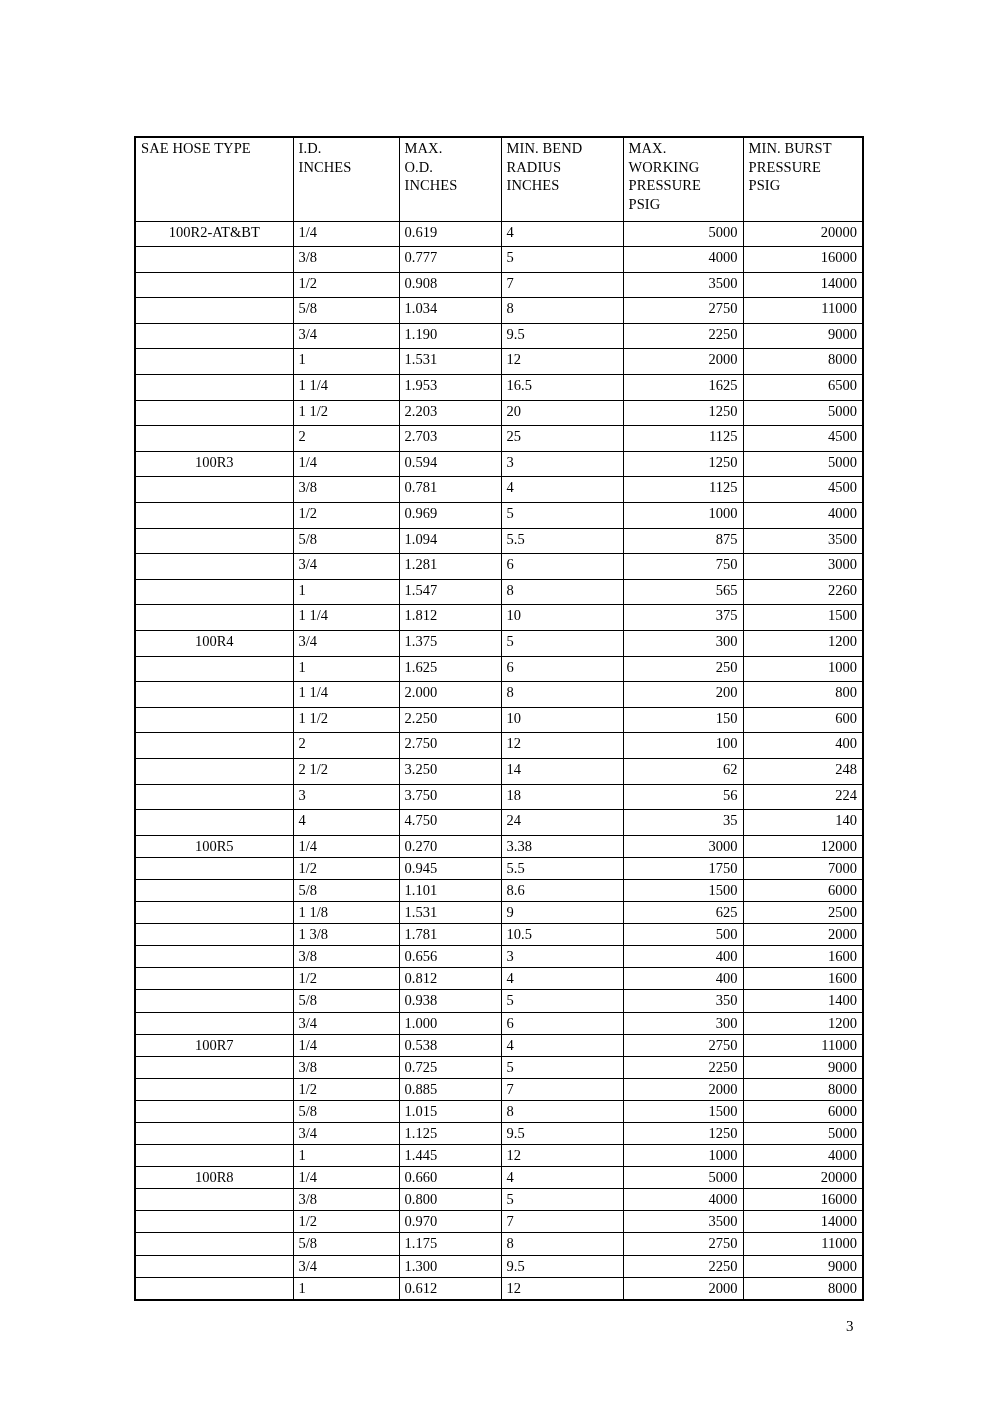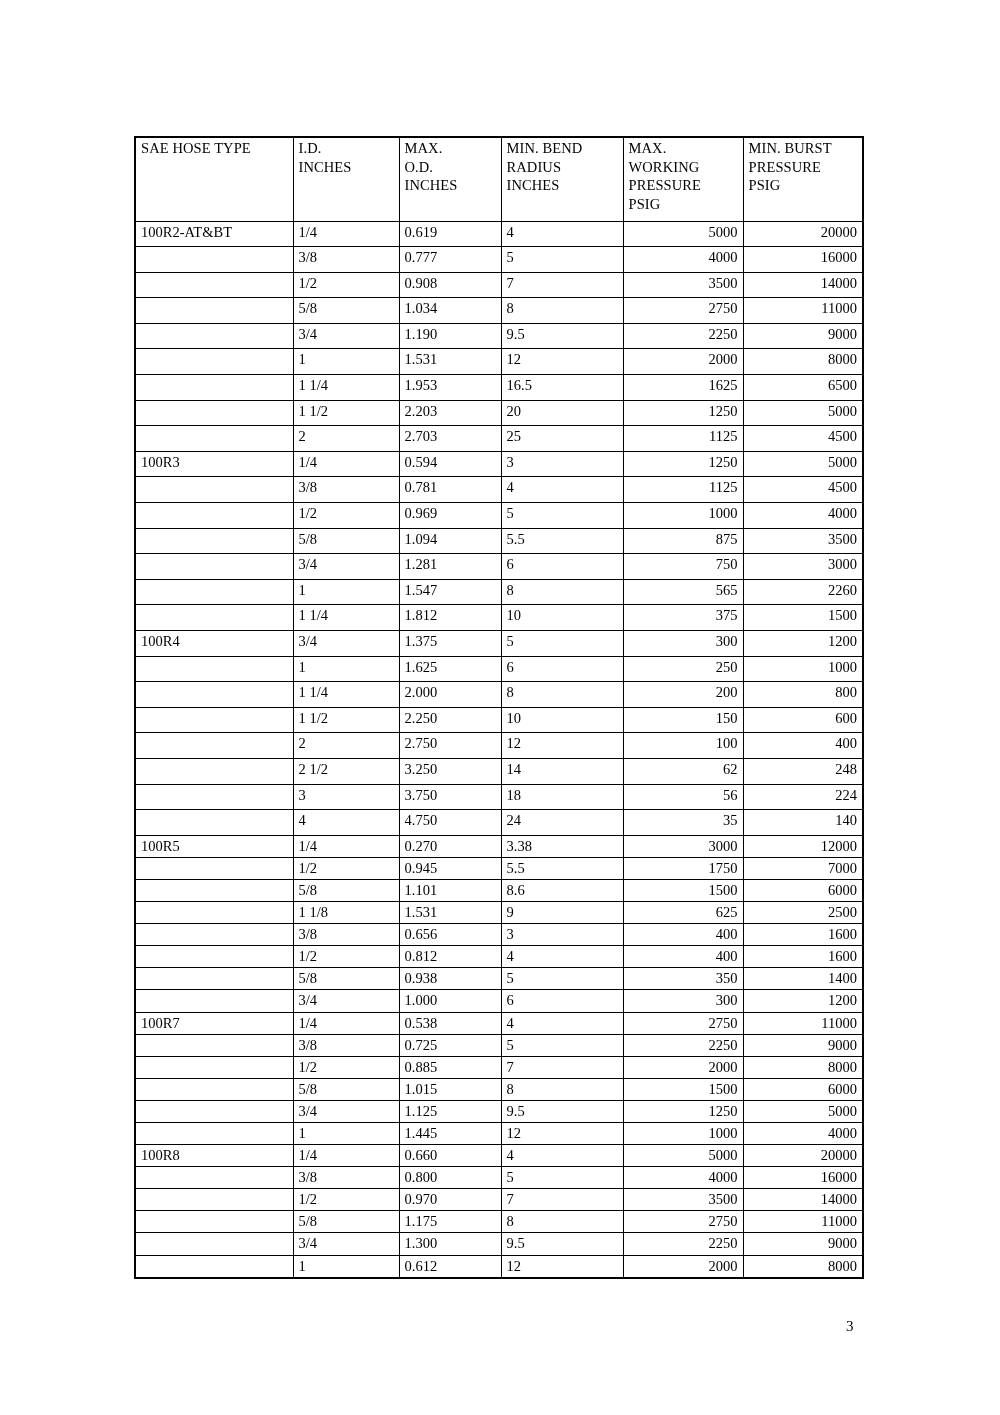--- a/index.html
+++ b/index.html
@@ -72,21 +72,21 @@
   }
   thead th .hline { display: block; }
   thead tr { height: 84px; }
 
   
   tbody td { height: 21px; }
   tbody tr.tall td { height: 22.6px; }
   tbody tr.short td { height: 19.1px; }
 
   td.num-right { text-align: right; }
-  td.type-cell { text-align: left; margin-top: 31px; }
+  td.type-cell { text-align: center; margin-top: 31px; }
 
   
   .page-number {
     position: absolute;
     left: 846px;
     top: 1318px;
     font-size: 15px;
     font-family: "Liberation Serif", "DejaVu Serif", serif;
     color: #000;
   }
@@ -358,20 +358,28 @@
           <tr class="short">
             <td class="type-cell"></td>
             <td>1 1/8</td>
             <td>1.531</td>
             <td>9</td>
             <td class="num-right">625</td>
             <td class="num-right">2500</td>
           </tr>
           <tr class="short">
             <td class="type-cell"></td>
+            <td>1 3/8</td>
+            <td>1.781</td>
+            <td>10.5</td>
+            <td class="num-right">500</td>
+            <td class="num-right">2000</td>
+          </tr>
+          <tr class="short">
+            <td class="type-cell"></td>
             <td>3/8</td>
             <td>0.656</td>
             <td>3</td>
             <td class="num-right">400</td>
             <td class="num-right">1600</td>
           </tr>
           <tr class="short">
             <td class="type-cell"></td>
             <td>1/2</td>
             <td>0.812</td>

